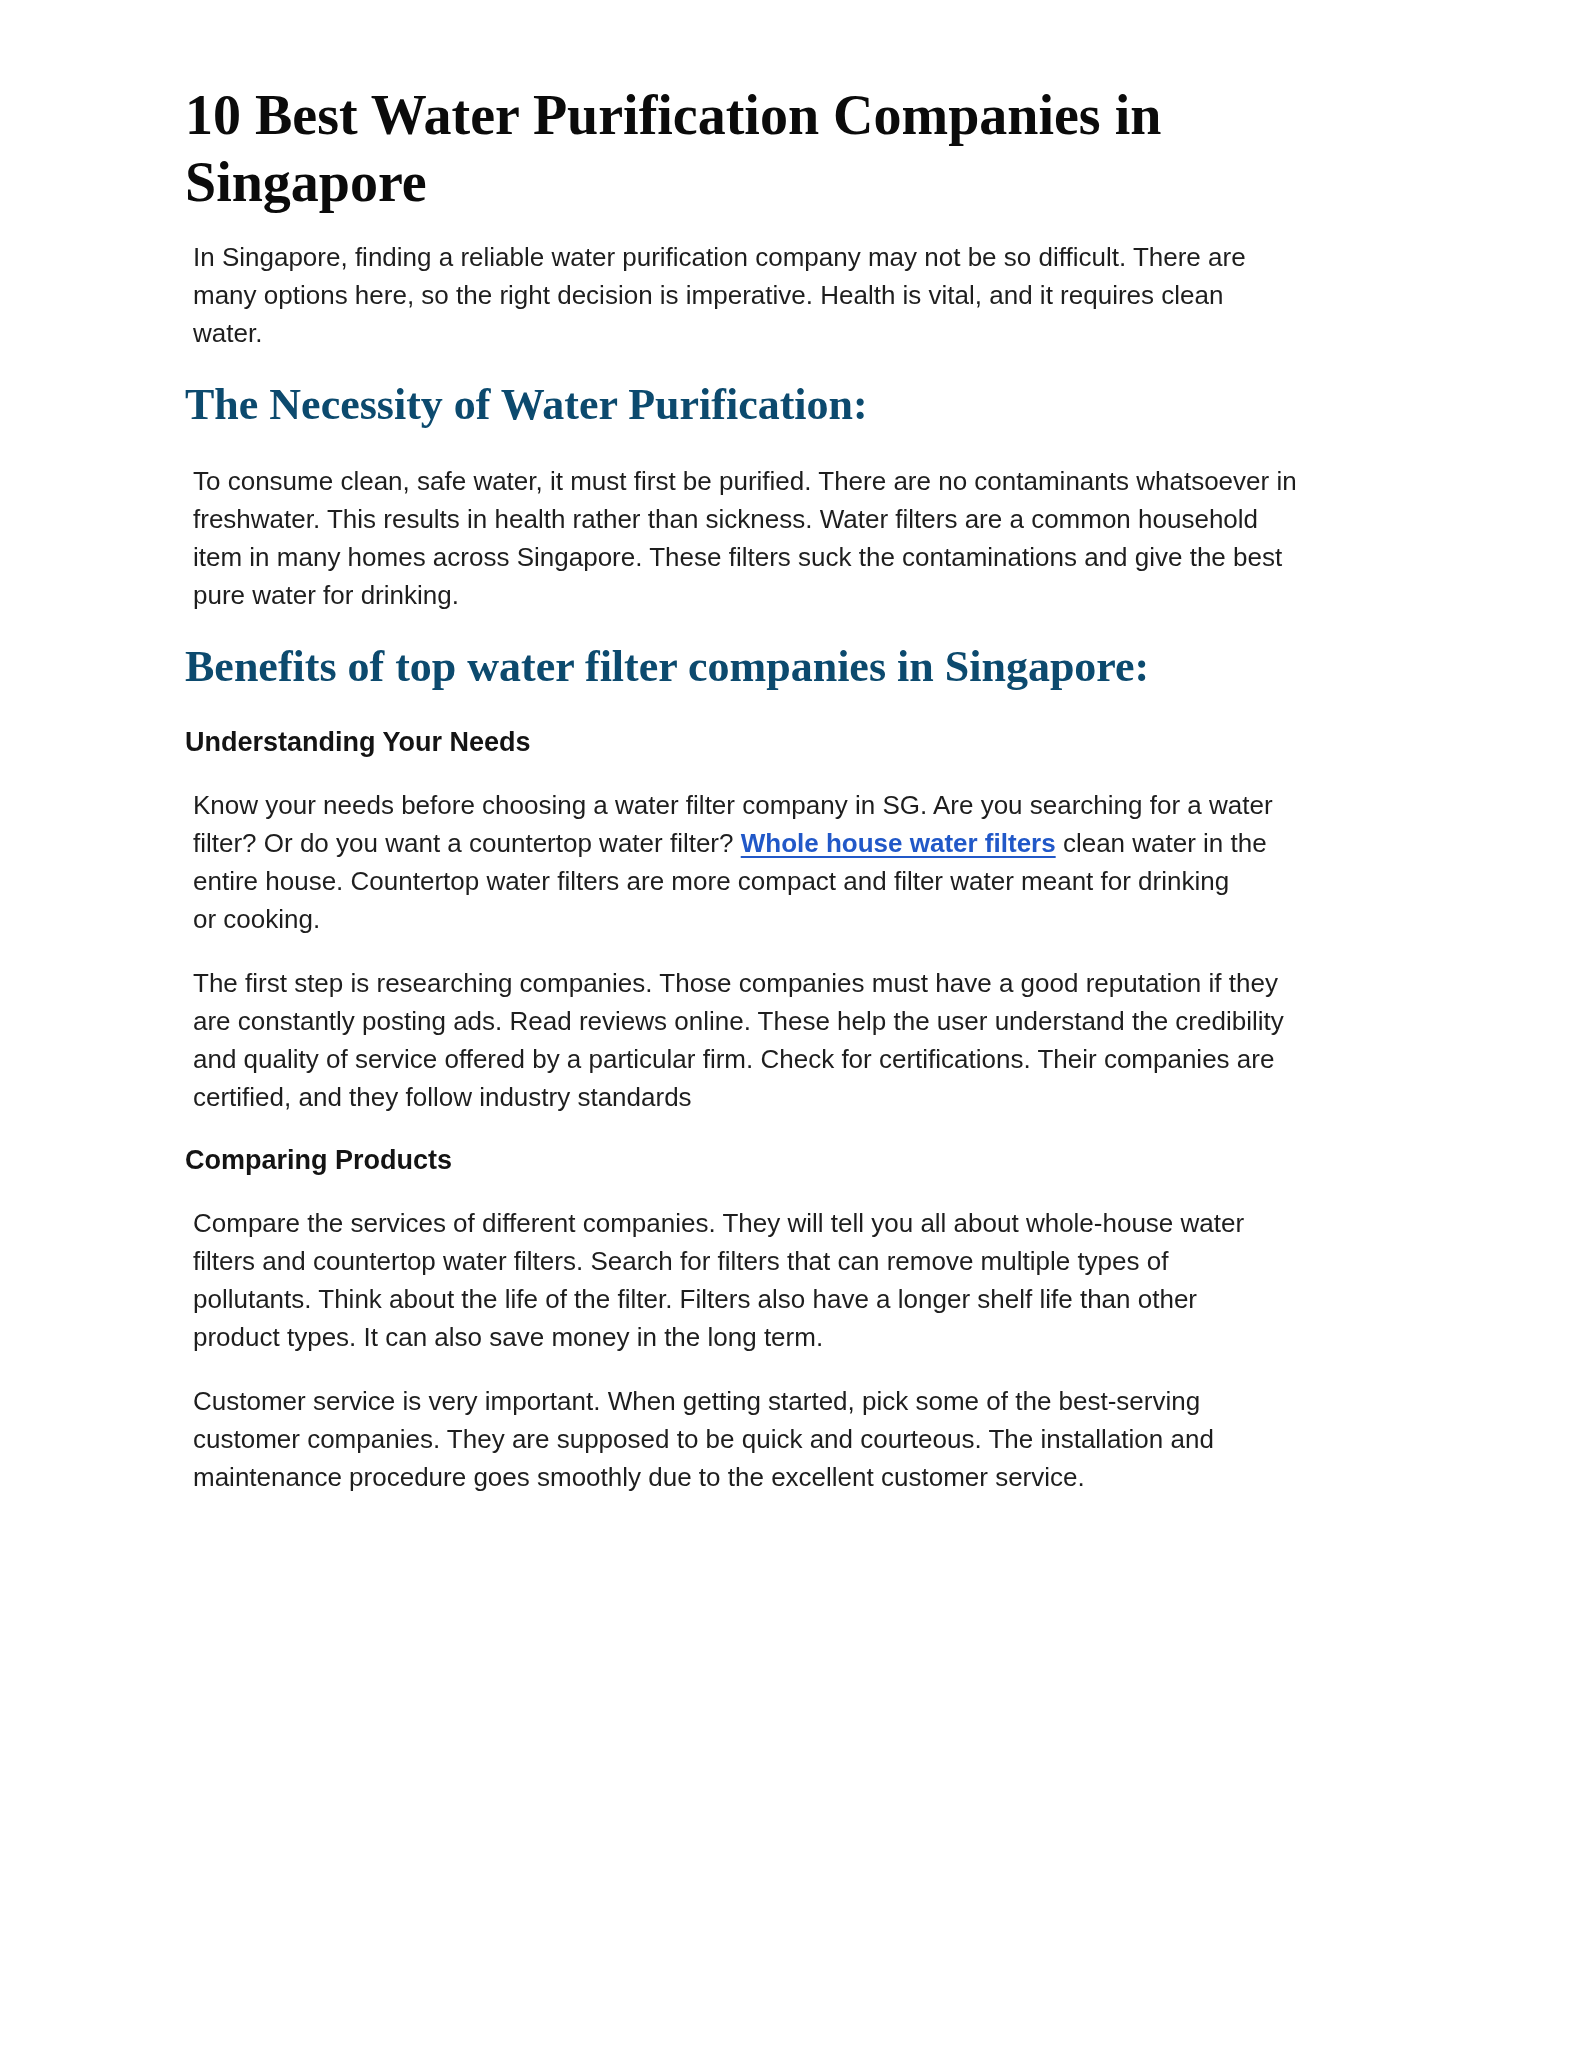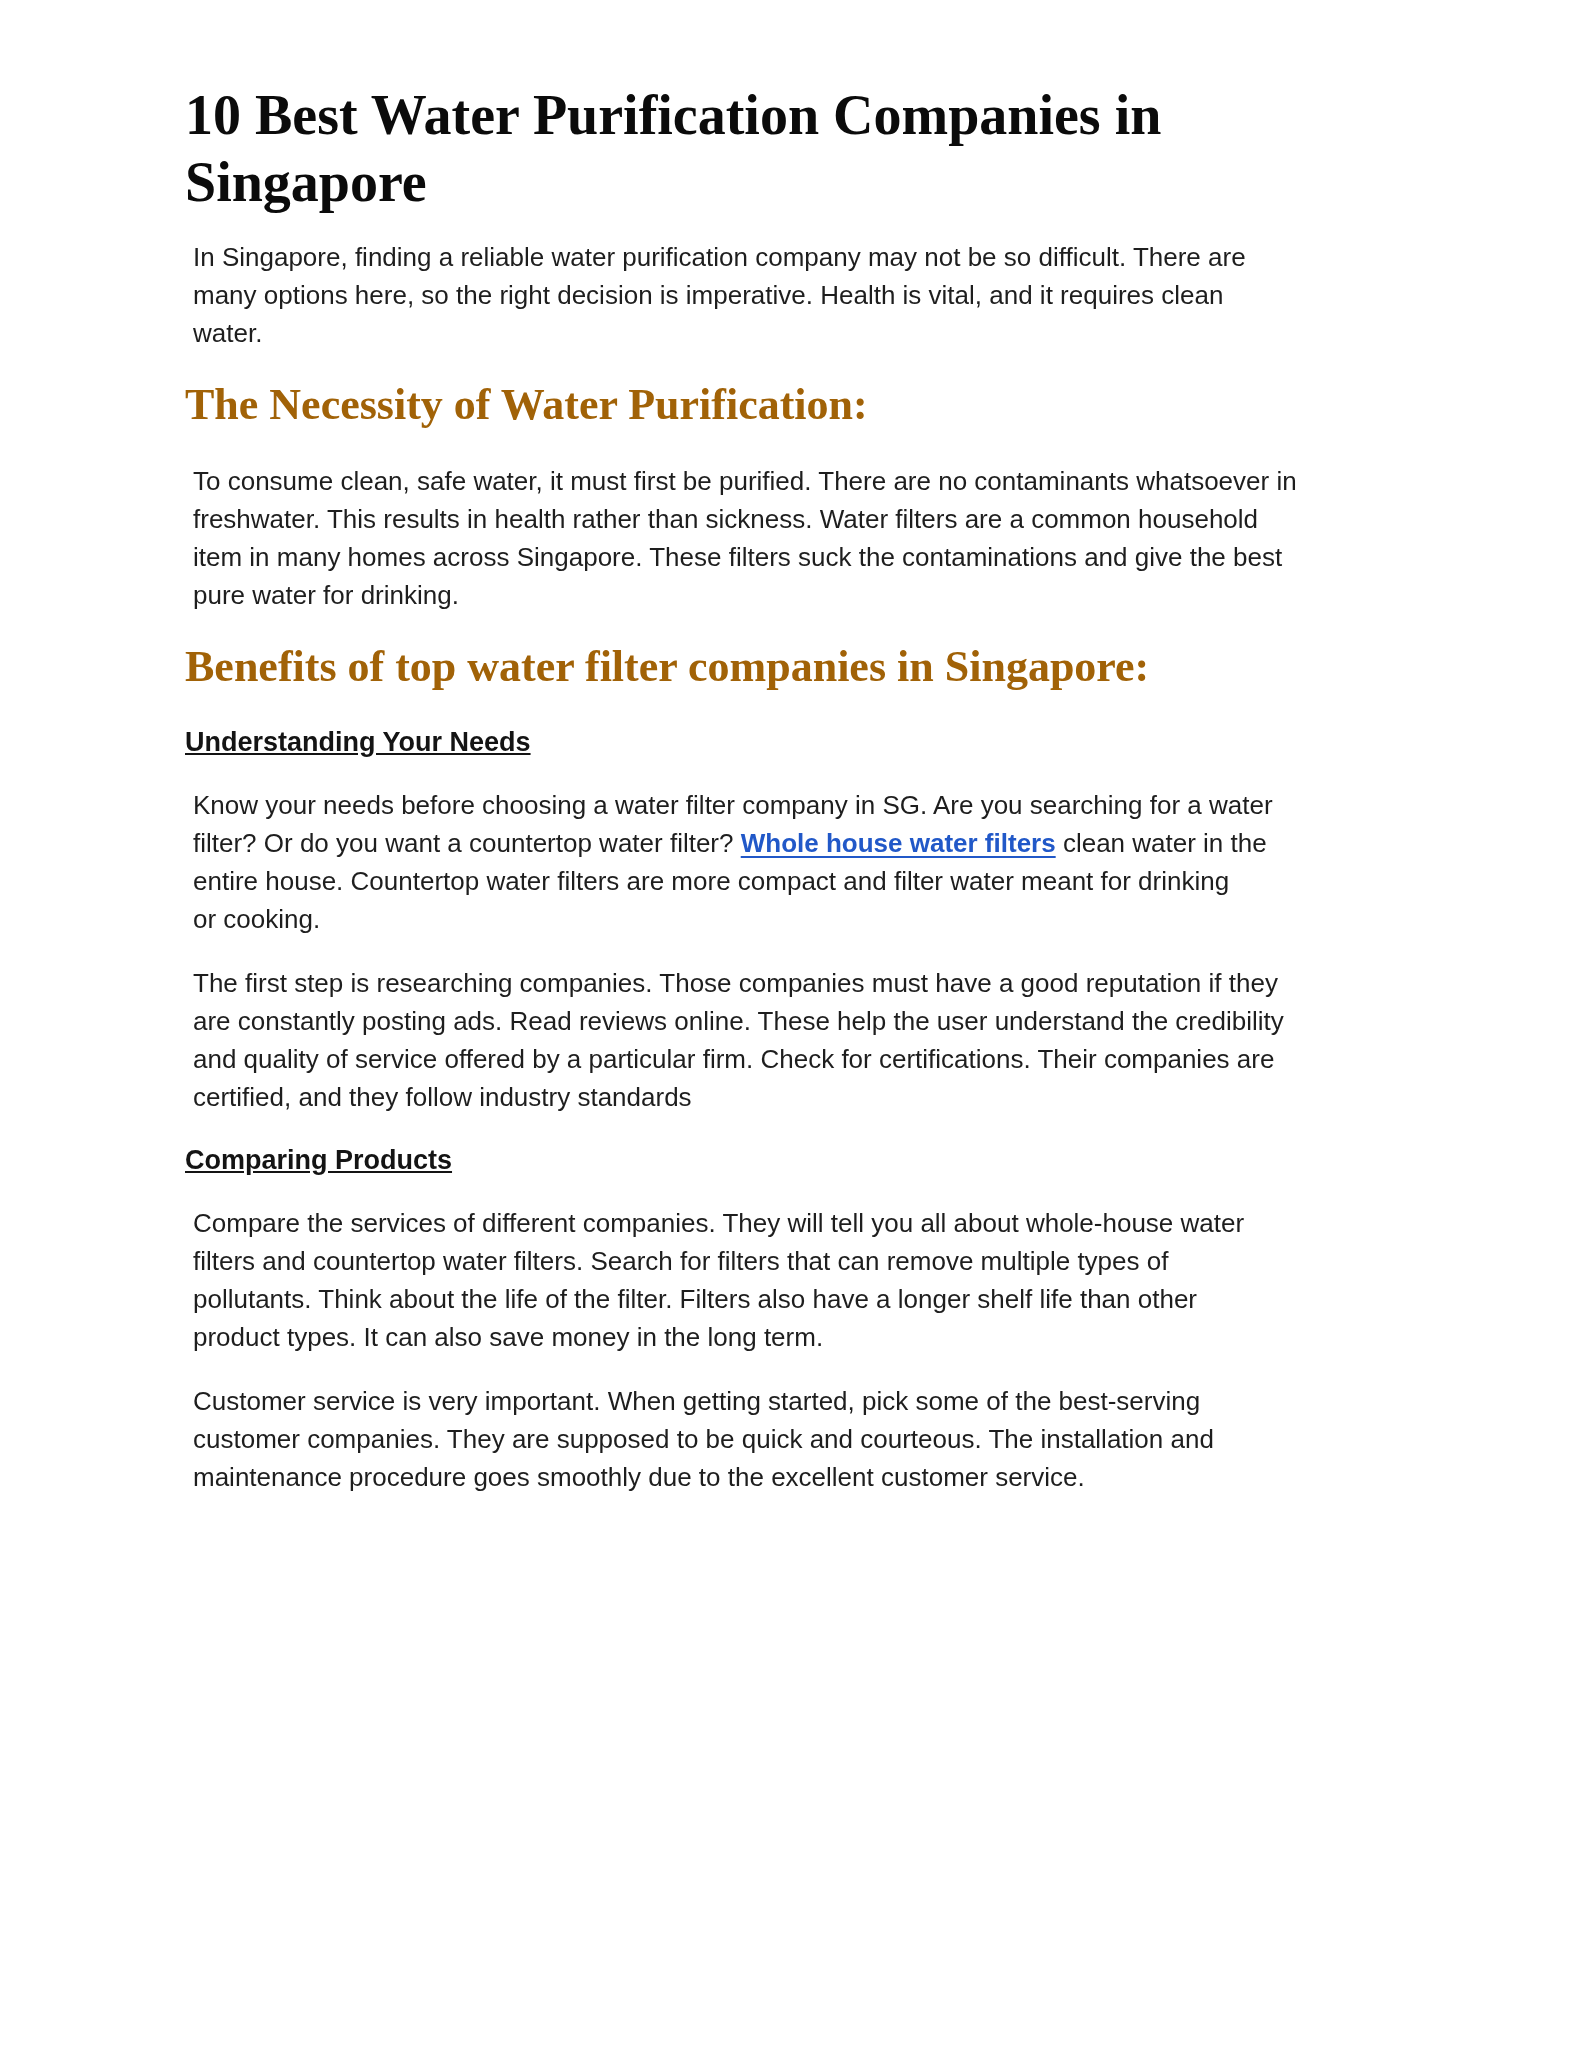--- a/index.html
+++ b/index.html
@@ -26,33 +26,32 @@
     line-height: 67px;
     color: #0b0b0b;
     margin: 0 0 22px 0;
     white-space: pre-line;
   }
   .doc-h2 {
     font-family: "Liberation Serif", "DejaVu Serif", serif;
     font-weight: 700;
     font-size: 44px;
     line-height: 54px;
-    color: #a16207;
+    color: #0c4a6e;
     margin: 24px 0 30px 0;
     white-space: pre-line;
   }
   .doc-h3 {
     font-family: "Liberation Sans", sans-serif;
     font-weight: 700;
     font-size: 27px;
     line-height: 36px;
     color: #141414;
     margin: 20px 0 26px 0;
     white-space: pre-line;
-    text-decoration: underline;
   }
   .doc-p {
     font-family: "Liberation Sans", sans-serif;
     font-weight: 400;
     font-size: 26px;
     line-height: 38px;
     color: #1e1e1e;
     margin: 0 0 26px 8px;
     white-space: pre-line;
   }

